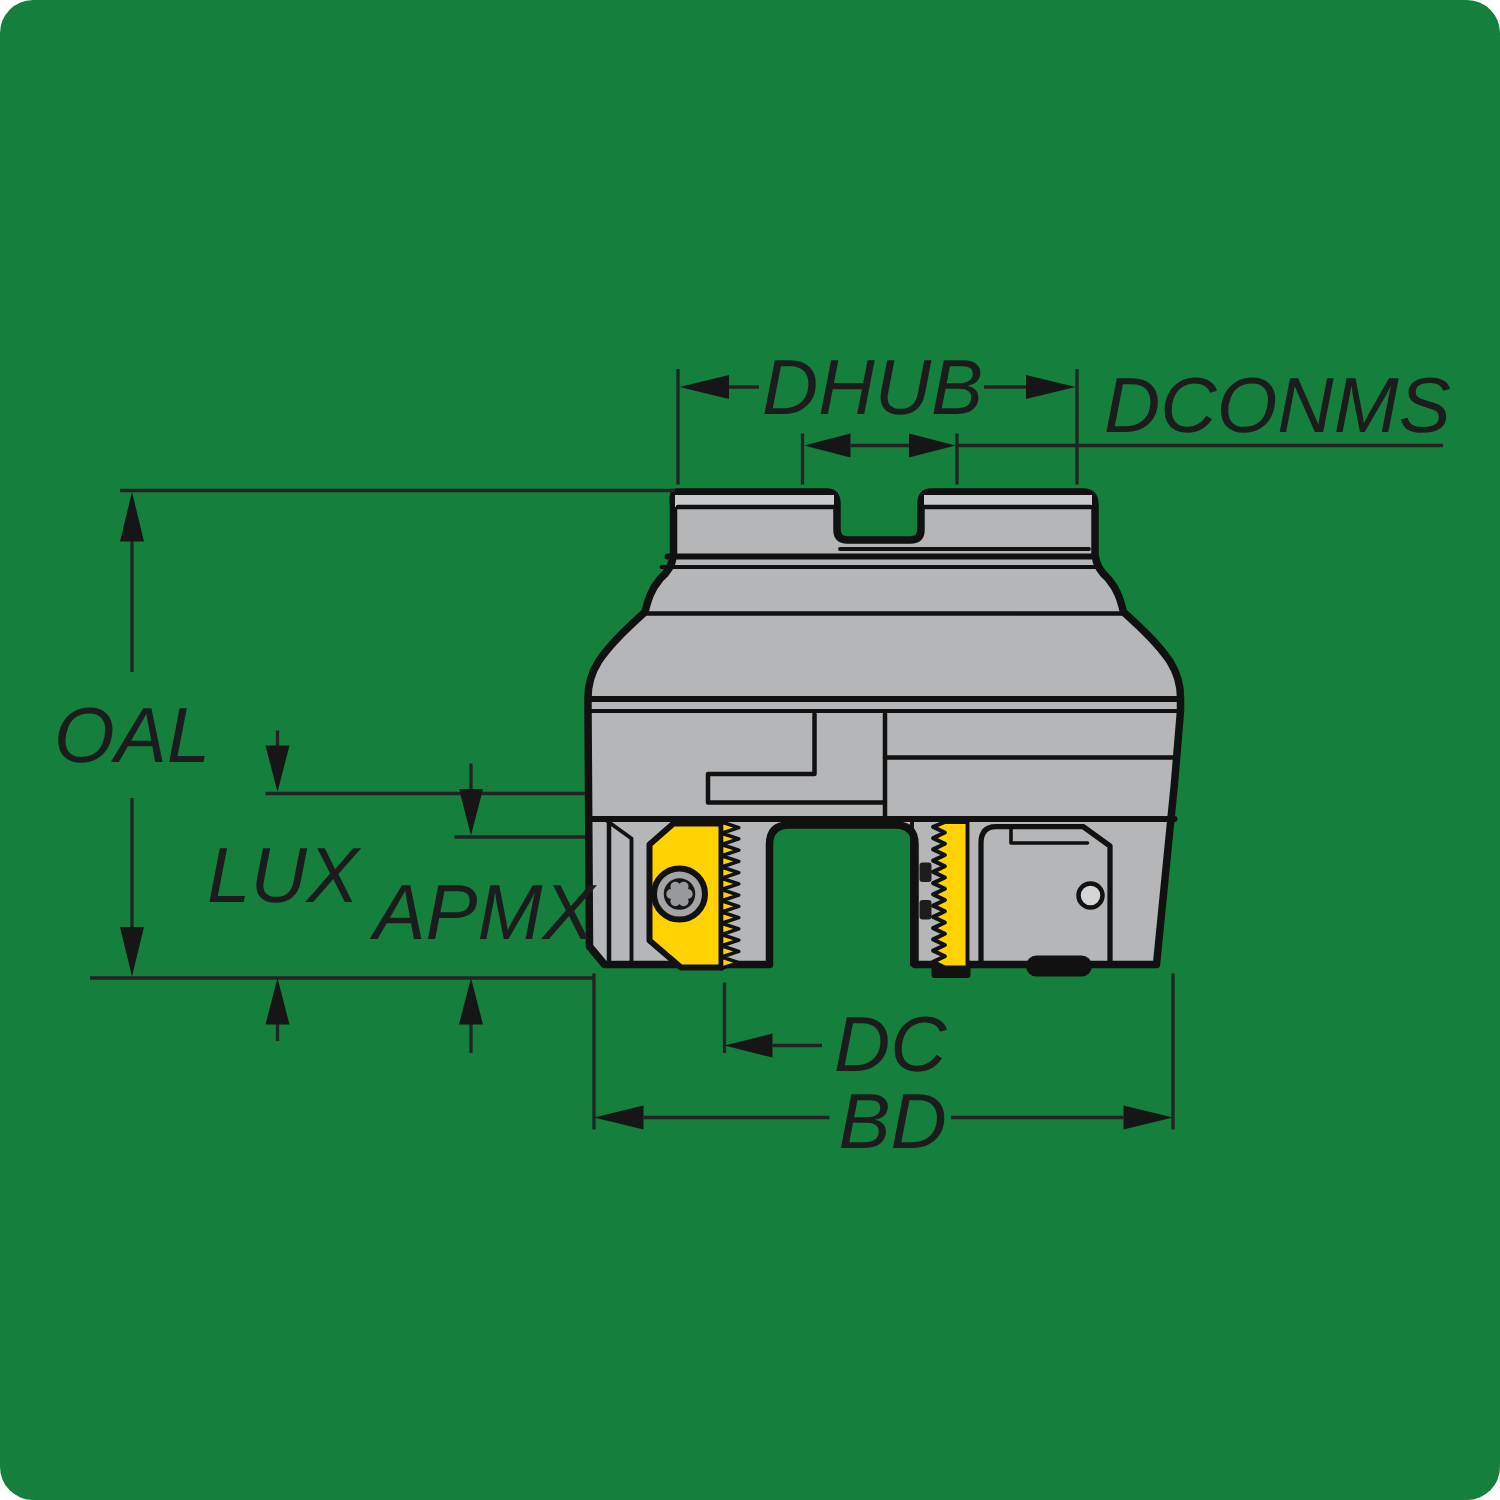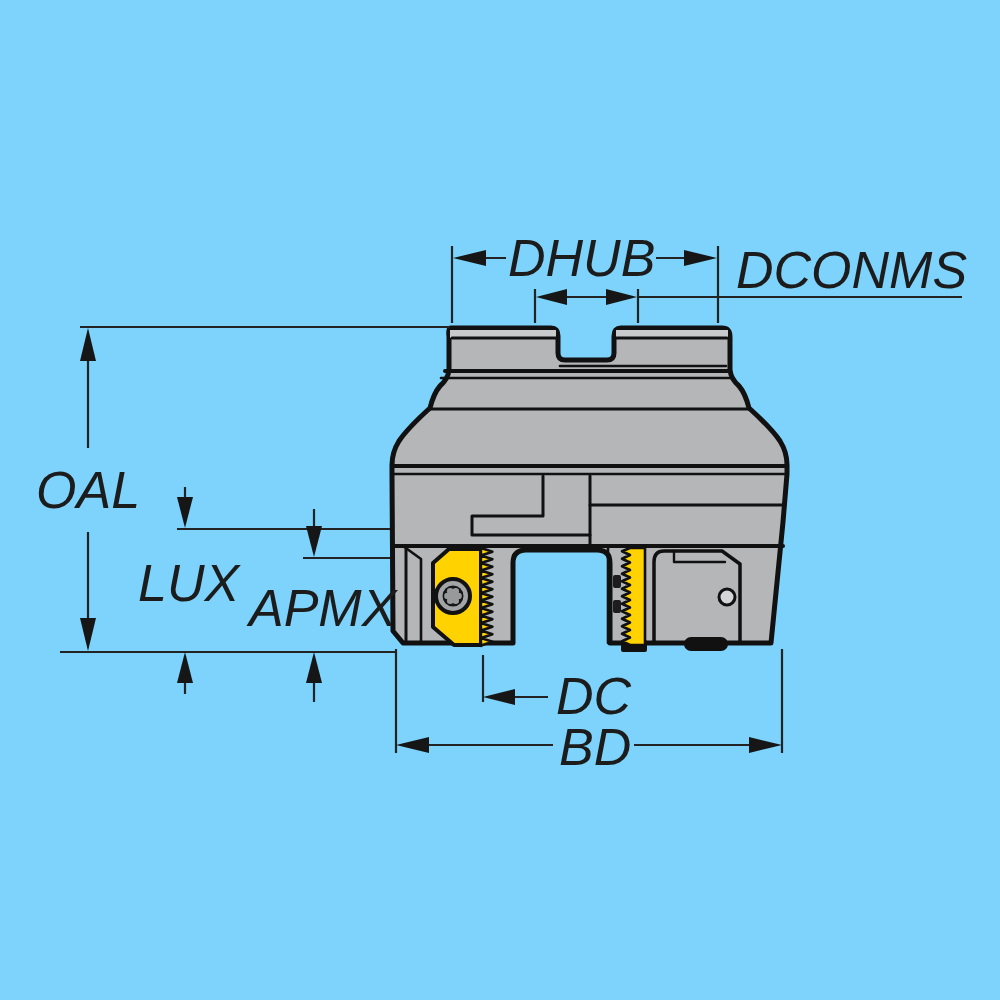--- a/index.html
+++ b/index.html
@@ -1,16 +1,16 @@
 <!DOCTYPE html>
 <html><head>
 <meta charset="utf-8">
 <style>
   html,body{margin:0;padding:0;background:#ffffff;width:1000px;height:1000px;overflow:hidden;}
-  .stage{position:relative;width:1000px;height:1000px;background:#7dd3fc;}
+  .stage{position:relative;width:1000px;height:1000px;background:#15803d;border-radius:22px;}
   svg{display:block;}
   .dim{stroke:#232323;stroke-width:2.2;fill:none;}
   .arrow{fill:#161616;stroke:none;}
   .lbl{font-family:"Liberation Sans",sans-serif;font-style:italic;font-size:52px;fill:#1c1c1c;}
   .oline{stroke:#111111;fill:none;stroke-linejoin:round;stroke-linecap:round;}
 </style>
 </head>
 <body>
 
 <div class="stage">

